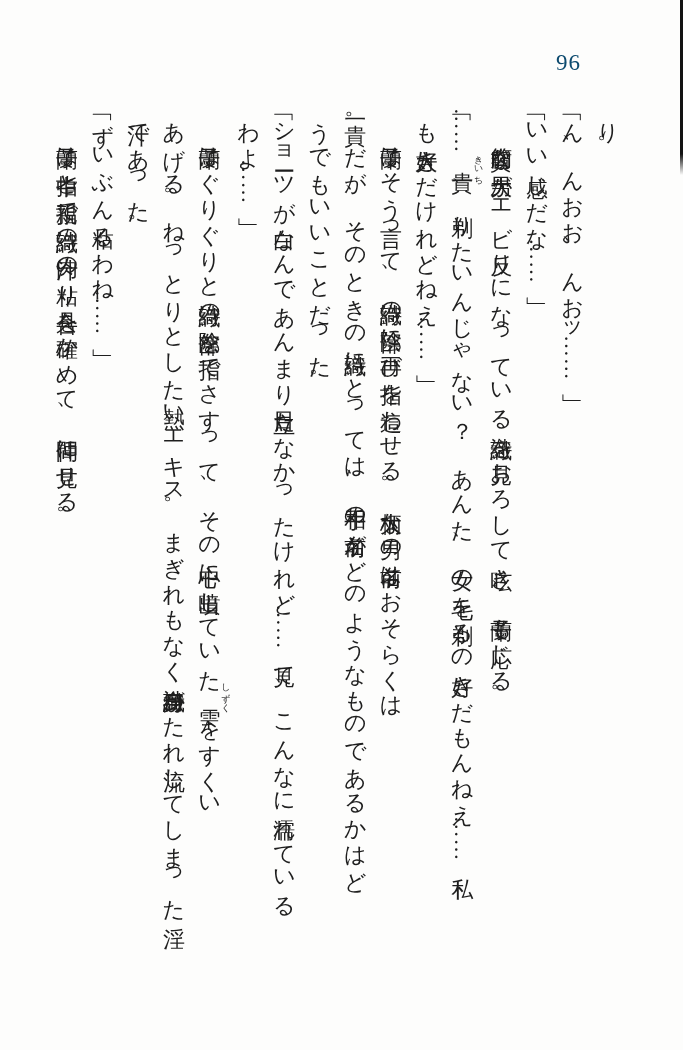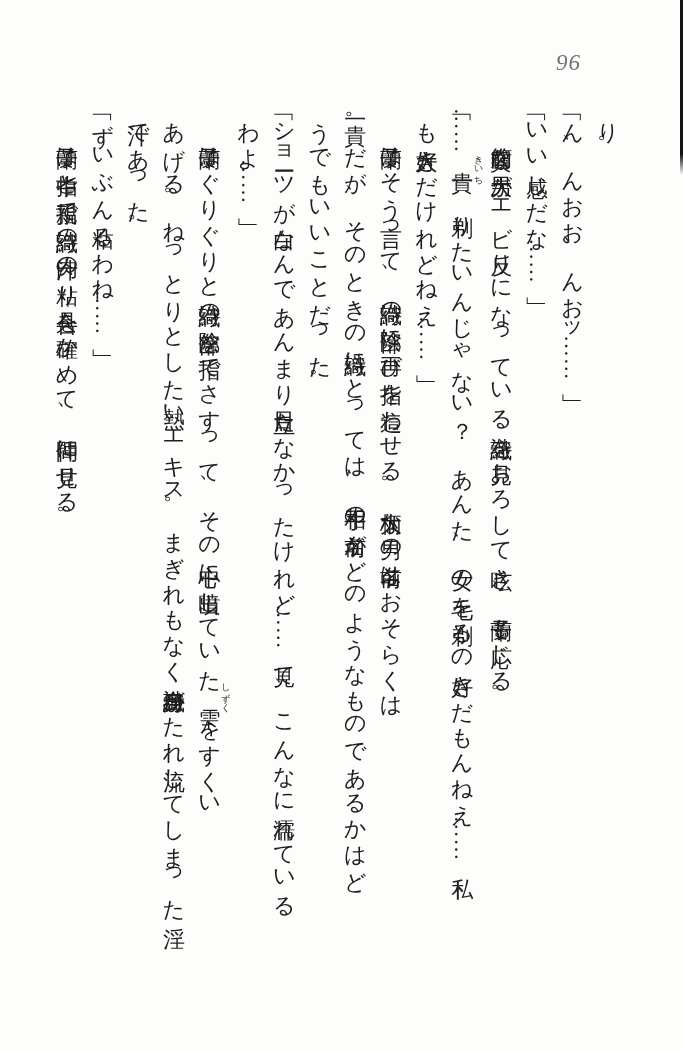--- a/index.html
+++ b/index.html
@@ -26,22 +26,21 @@
     right: 0;
     width: 3px;
     height: 175px;
     background: linear-gradient(to bottom, #131313 0%, #131313 88%, rgba(19,19,19,0) 100%);
   }
   .page-number {
     position: absolute;
     top: 50px;
     left: 556px;
     font-size: 23px;
-    font-style: italic;
-    color: #737373;
+    color: #0c4a6e;
     letter-spacing: 1px;
   }
   
   .text-body {
     position: absolute;
     top: 0;
     right: 57px;
     height: 1050px;
     padding-top: 107px;
     box-sizing: border-box;

